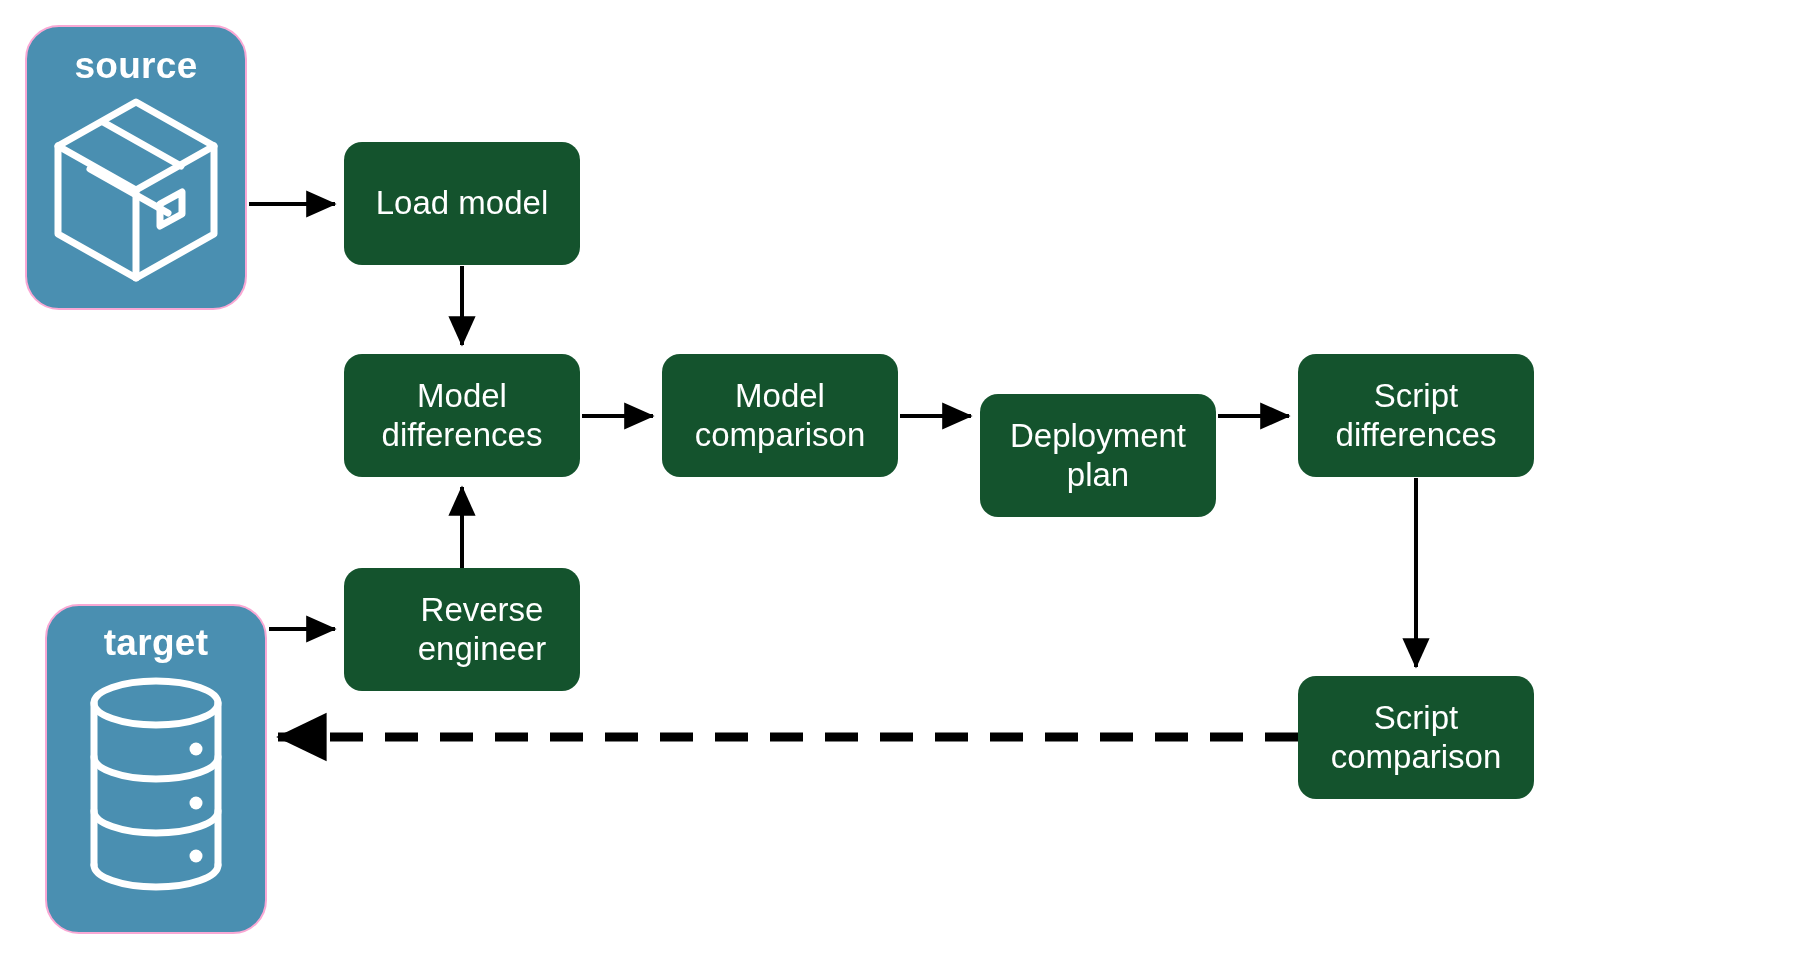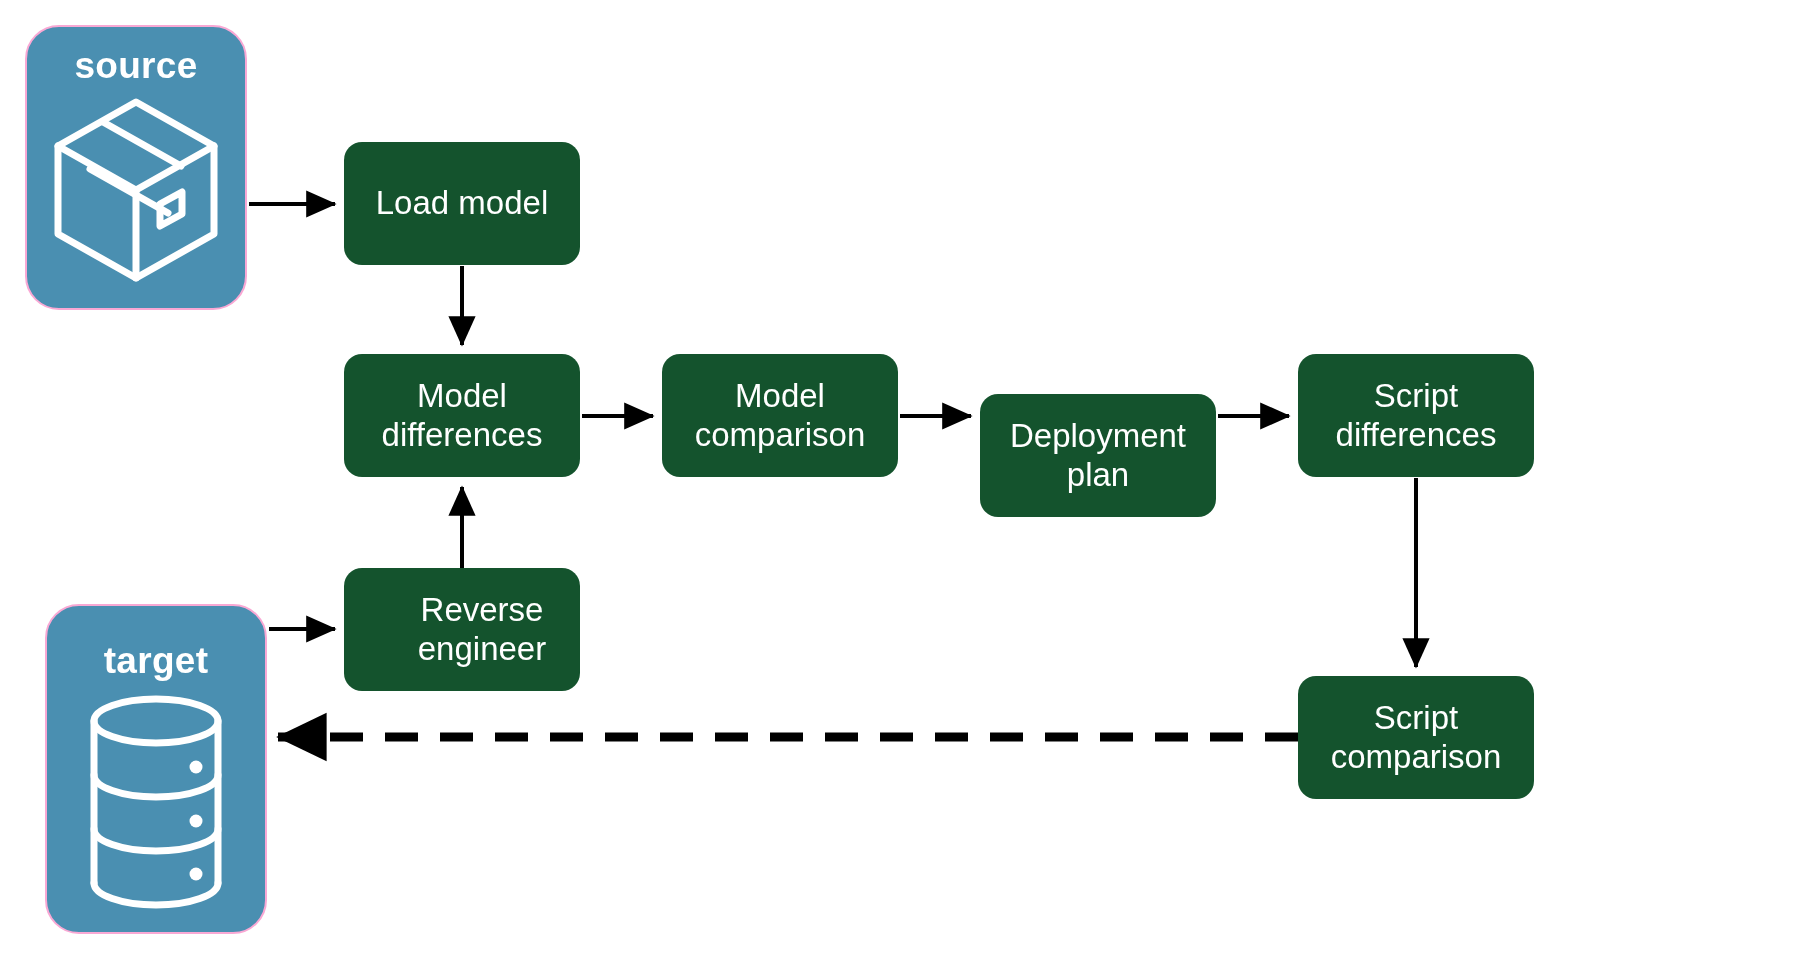--- a/index.html
+++ b/index.html
@@ -115,21 +115,21 @@
         <path d="M88 96 L166 52"></path>
 
         <path d="M55 28 L133 72"></path>
         <path d="M42 75 L120 119"></path>
 
         <path d="M112 110 L134 98 L134 120 L112 132 Z"></path>
       </g>
     </svg>
   </div>
 
-  <div class="endpoint" style="left:45px; top:604px; width:222px; height:330px; padding-top:36px;">
+  <div class="endpoint" style="left:45px; top:604px; width:222px; height:330px; padding-top:18px;">
     <div class="endpoint-label">target</div>
     <svg class="endpoint-icon" width="156" height="218" viewBox="0 0 156 218" xmlns="http://www.w3.org/2000/svg" style="margin-top:14px;">
       <g fill="none" stroke="#ffffff" stroke-width="7" stroke-linejoin="round" stroke-linecap="round">
 
         <ellipse cx="78" cy="28" rx="62" ry="22"></ellipse>
 
         <path d="M16 28 L16 190"></path>
         <path d="M140 28 L140 190"></path>
 
         <path d="M16 190 A62 22 0 0 0 140 190"></path>

